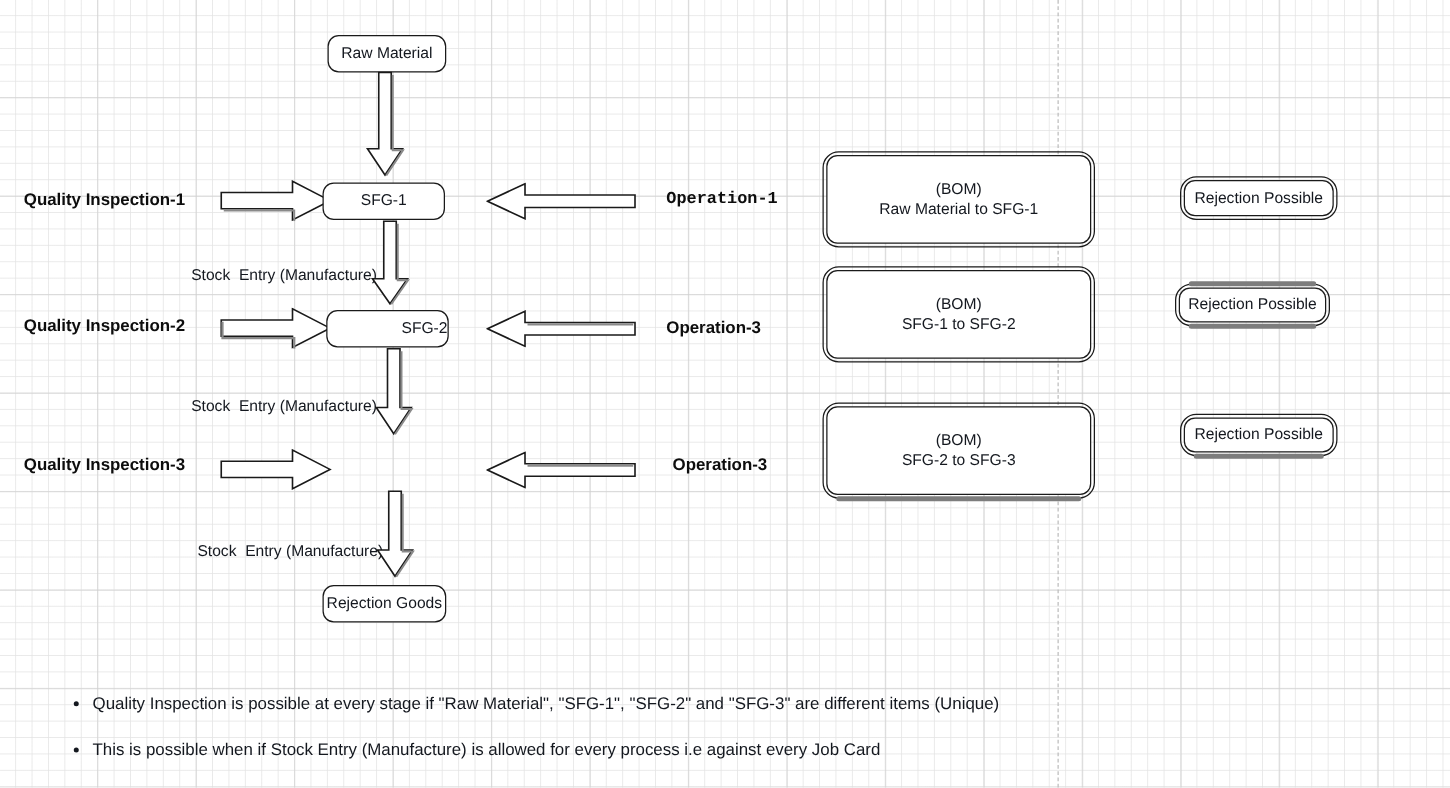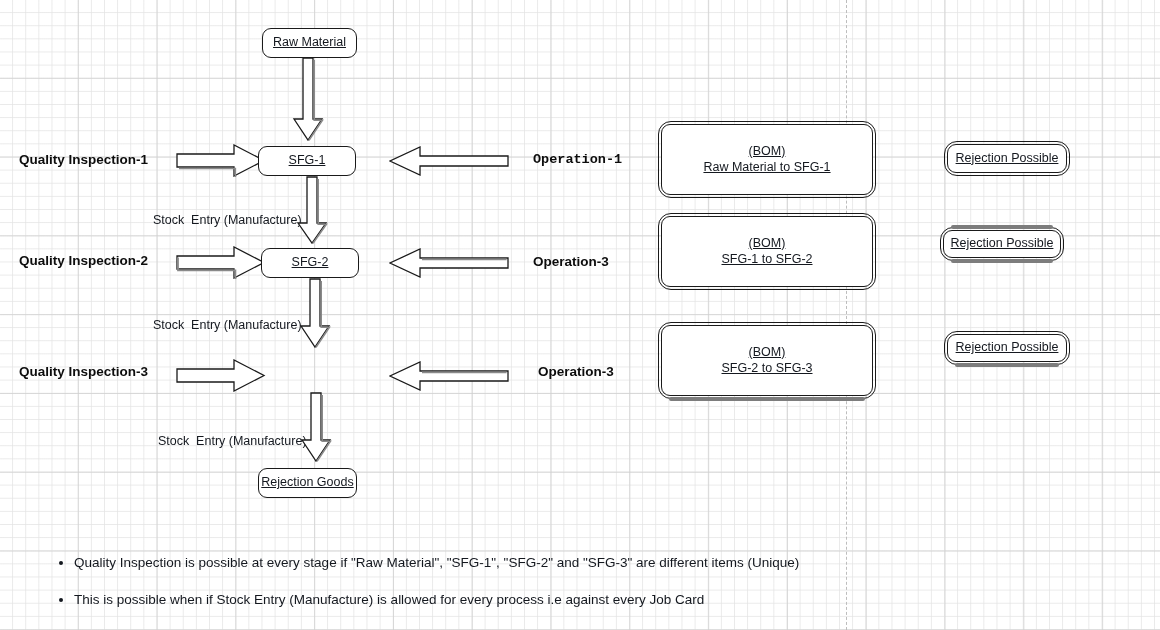--- a/index.html
+++ b/index.html
@@ -50,21 +50,20 @@
     border: 1.3px solid #1a1a1a;
     border-radius: 9px;
     display: flex;
     align-items: center;
     justify-content: center;
     text-align: center;
     color: #14181f;
     font-size: 12.5px;
     line-height: 1.25;
     white-space: pre-line;
-    text-decoration: underline;
   }
 
   
   .node.dbl::before {
     content: "";
     position: absolute;
     left: -4px; right: -4px; top: -4px; bottom: -4px;
     border: 1.3px solid #1a1a1a;
     border-radius: 13px;
     pointer-events: none;
@@ -189,21 +188,21 @@
 
   <div class="side-label" style="left:19px; top:253px;">
     <span>Quality Inspection-2</span>
   </div>
 
   <svg class="arrow" style="left:176px; top:246px;" width="90" height="33" viewBox="0 0 90 33">
     <path d="M1,10 L58,10 L58,1 L88,16.5 L58,32 L58,23 L1,23 Z" fill="#ffffff" stroke="#1a1a1a" stroke-width="1.3"></path>
     <path d="M2,11.4 L2,24.4 L59.4,24.4 L59.4,33" fill="none" stroke="#8a8a8a" stroke-width="1.8"></path>
   </svg>
 
-  <div class="node" style="left:261px; top:248px; width:98px; height:30px;">
+  <div class="node" style="left:261px; top:248px; width:98px; height:30px;justify-content:flex-end;">
     <span>SFG-2</span>
   </div>
 
   <svg class="arrow" style="left:389px; top:248px;" width="120" height="30" viewBox="0 0 120 30">
     <path d="M119,10 L31,10 L31,1 L1,15 L31,29 L31,20 L119,20 Z" fill="#ffffff" stroke="#1a1a1a" stroke-width="1.3"></path>
     <path d="M33,11.4 L117.6,11.4" fill="none" stroke="#8a8a8a" stroke-width="1.8"></path>
   </svg>
 
   <div class="side-label" style="left:533px; top:254px;">
     <span>Operation-3</span>

